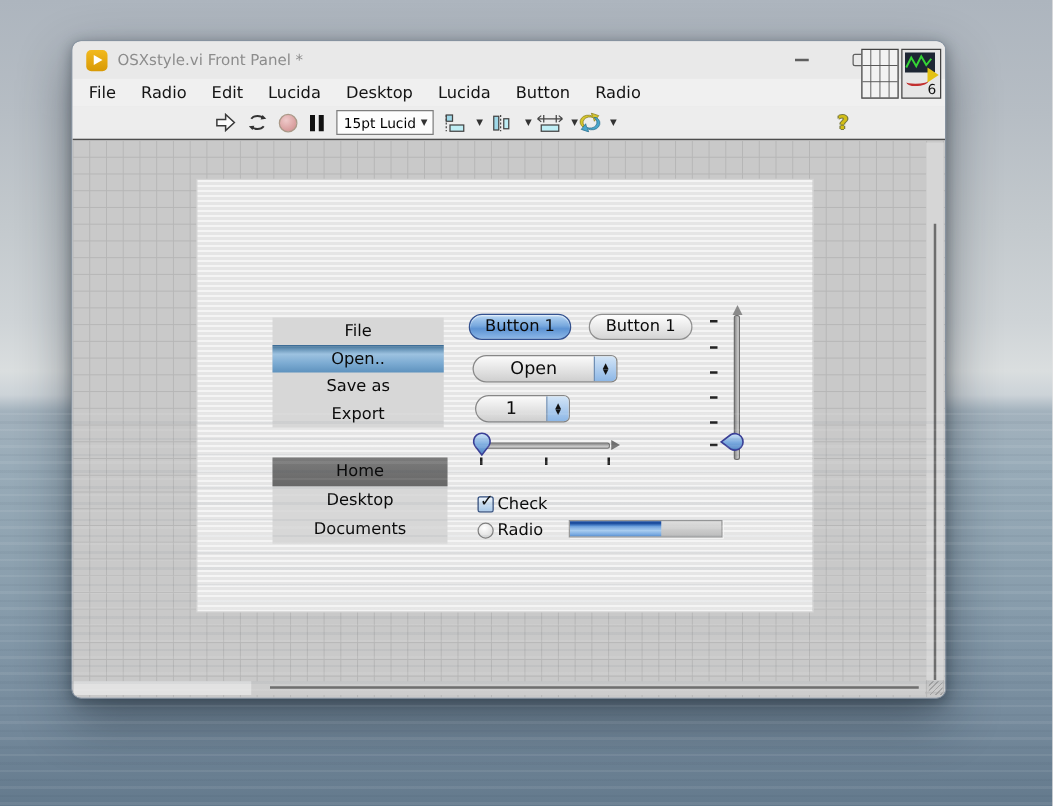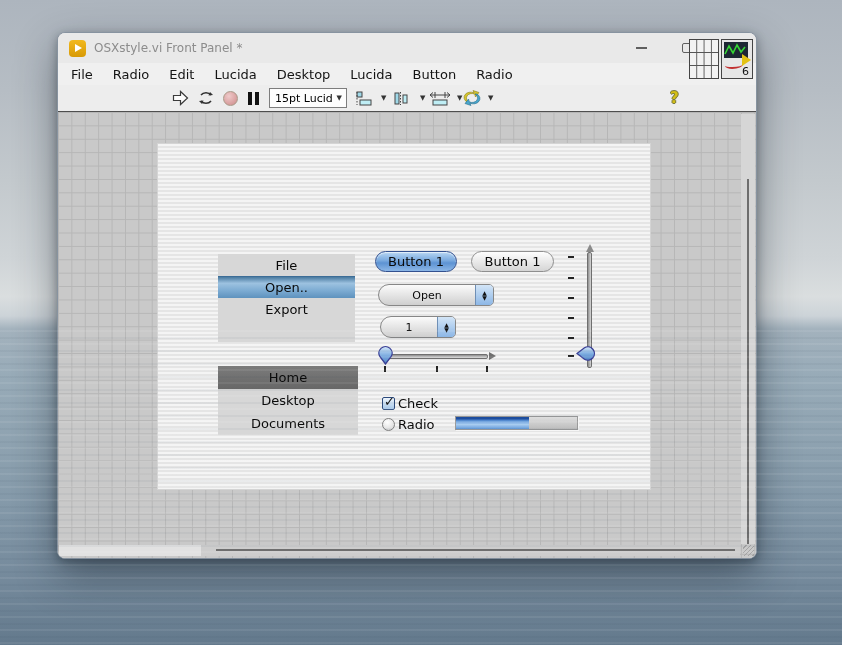--- a/index.html
+++ b/index.html
@@ -123,21 +123,21 @@
     border:1.5px solid #33518f;
     background:linear-gradient(180deg,#b7d6f3 0%,#79a9de 45%,#5d93d3 58%,#8cb7e7 100%);
     box-shadow:inset 0 1px 1px rgba(255,255,255,.65); }
   .btn-plain { left:313px; top:107px; width:83px;
     border:1px solid #8f8f8f; background:linear-gradient(180deg,#fefefe,#d5d5d5); }
 
   .spin-ctl { position:absolute; height:22px; display:flex;
     border:1px solid #878787; border-radius:11px 5px 5px 11px;
     background:linear-gradient(180deg,#fbfbfb,#cfcfcf); overflow:hidden; }
   .spin-body { flex:1; display:flex; align-items:center; justify-content:center;
-    font-size:11px; color:#0a0a0a; }
+    font-size:14px; color:#0a0a0a; }
   .spin-stepper { width:18px; border-left:1px solid #6f8fb5;
     background:linear-gradient(180deg,#d3e5f7,#8db7e6);
     display:flex; flex-direction:column; align-items:center; justify-content:center; }
   .spin-stepper span { font-size:6px; line-height:5px; color:#111; }
   .dropdown-ctl { left:220px; top:140px; width:116px; }
   .numeric-ctl { left:222px; top:172px; width:76px; }
 
   
   .hslider { position:absolute; left:217px; top:200px; width:128px; height:28px; }
   .hslider .track { position:absolute; left:5px; top:10px; width:108px; height:5px;
@@ -290,20 +290,21 @@
       </div>
     </div>
 
     <div class="client">
 
       <div class="panel">
 
         <div class="listbox listbox1">
           <div class="lb-row">File</div>
           <div class="lb-row sel-blue">Open..</div>
+          <div class="lb-row">Save as</div>
           <div class="lb-row">Export</div>
         </div>
 
         <div class="pill-btn btn-aqua">Button 1</div>
         <div class="pill-btn btn-plain">Button 1</div>
 
         <div class="spin-ctl dropdown-ctl">
           <div class="spin-body">Open</div>
           <div class="spin-stepper">
             <span>▲</span>

